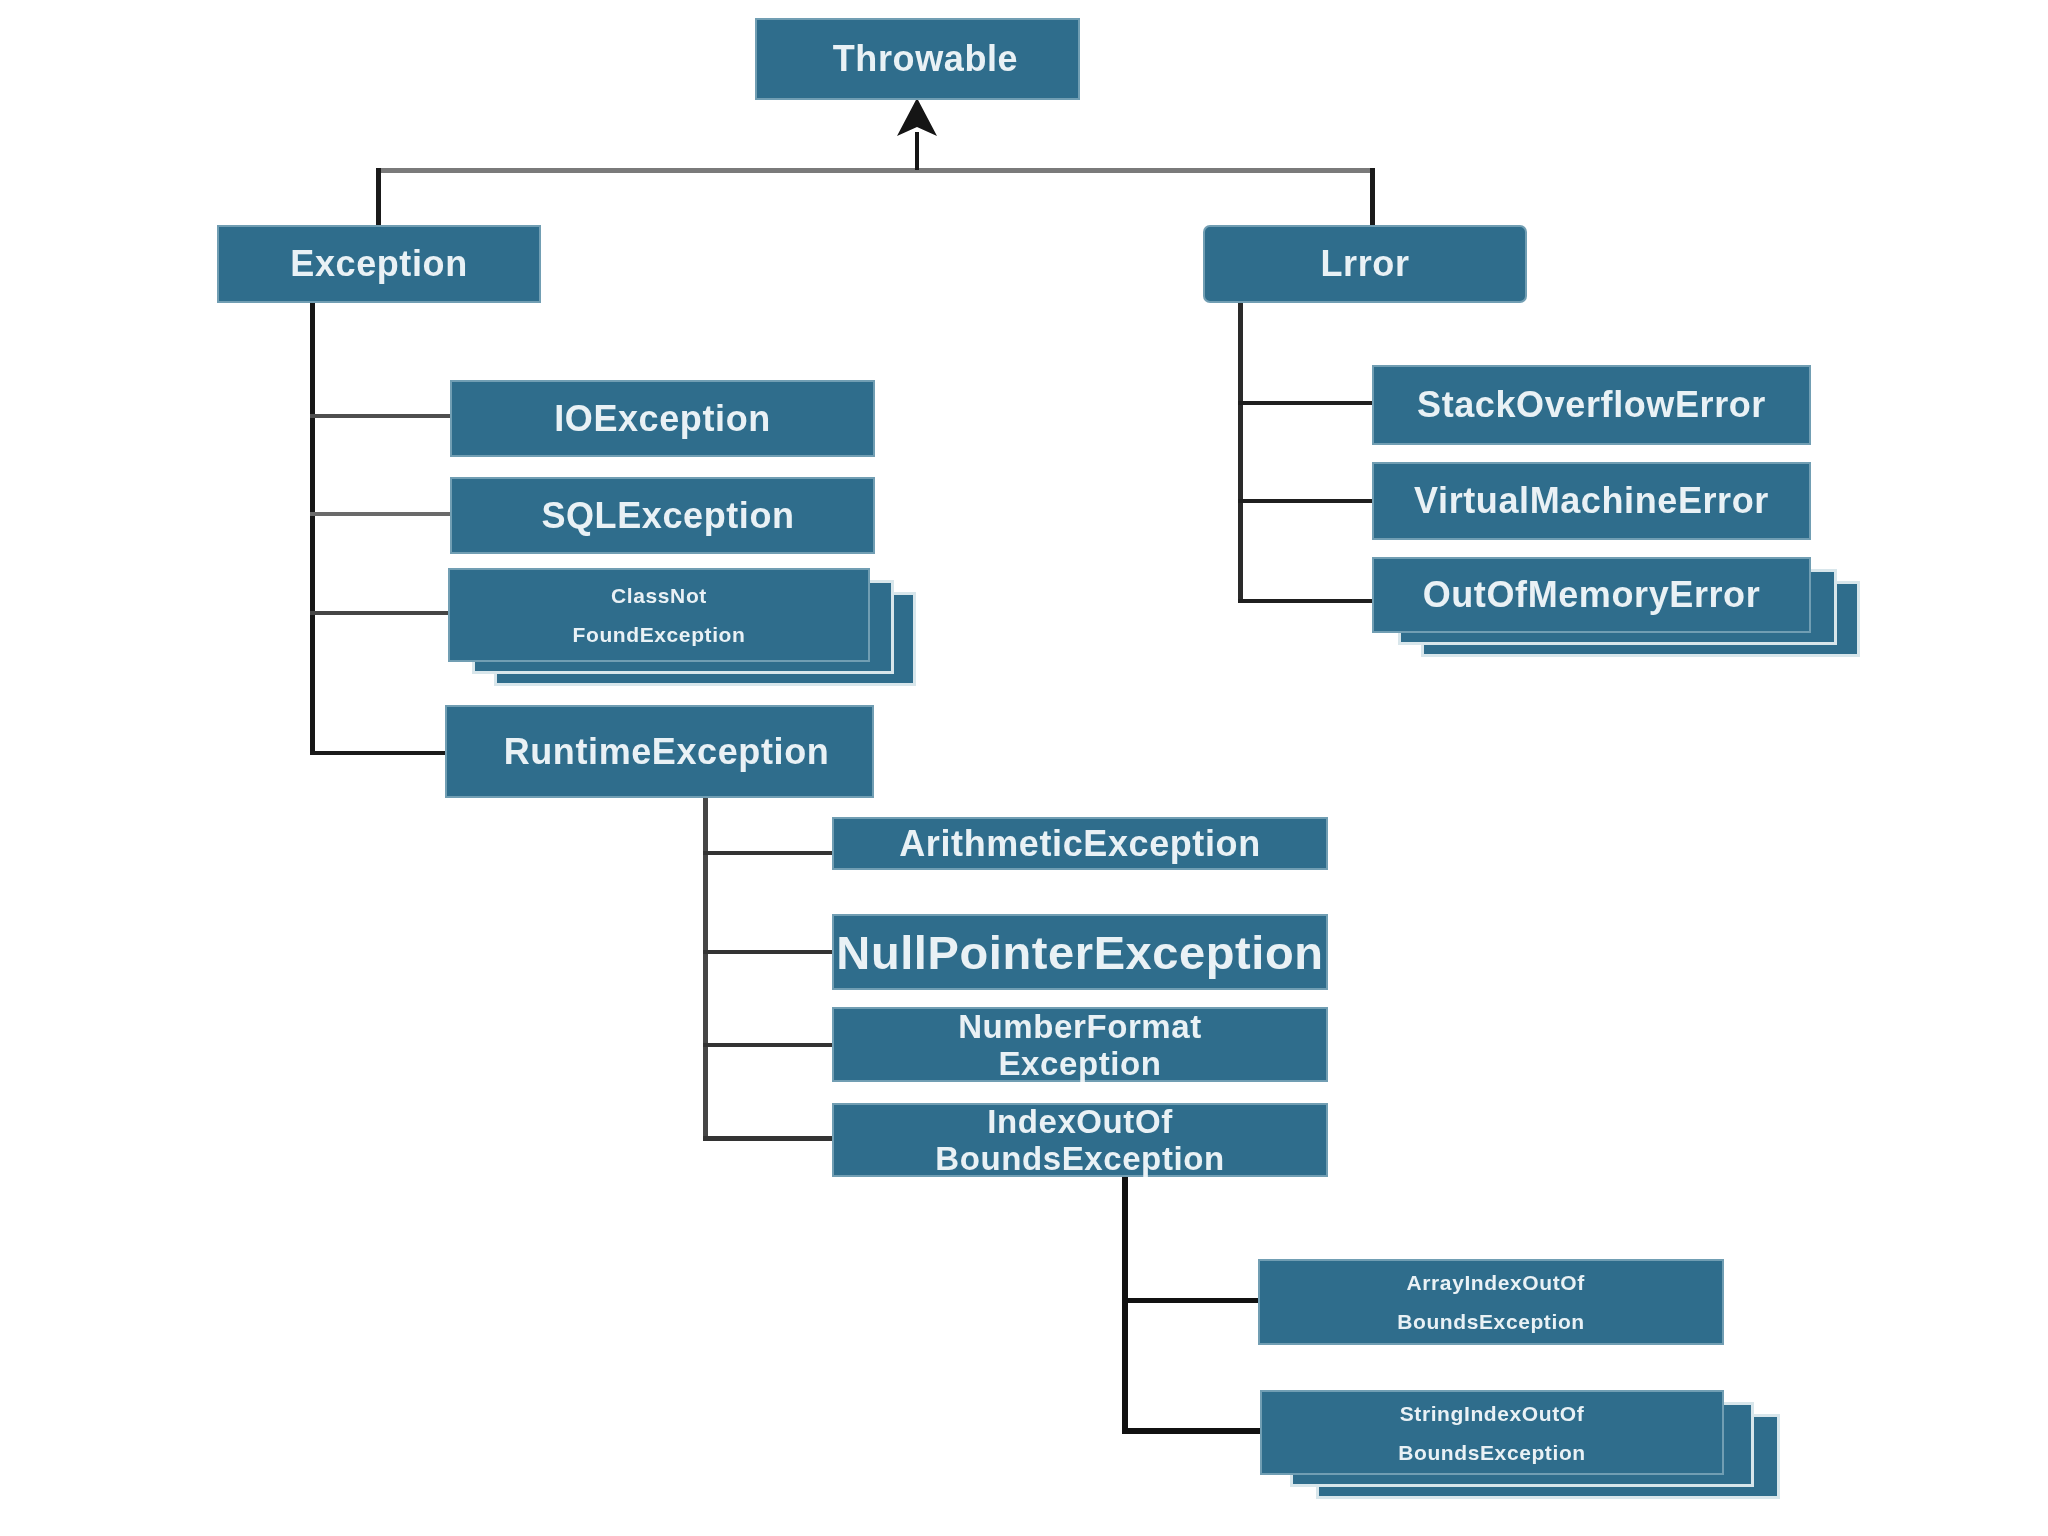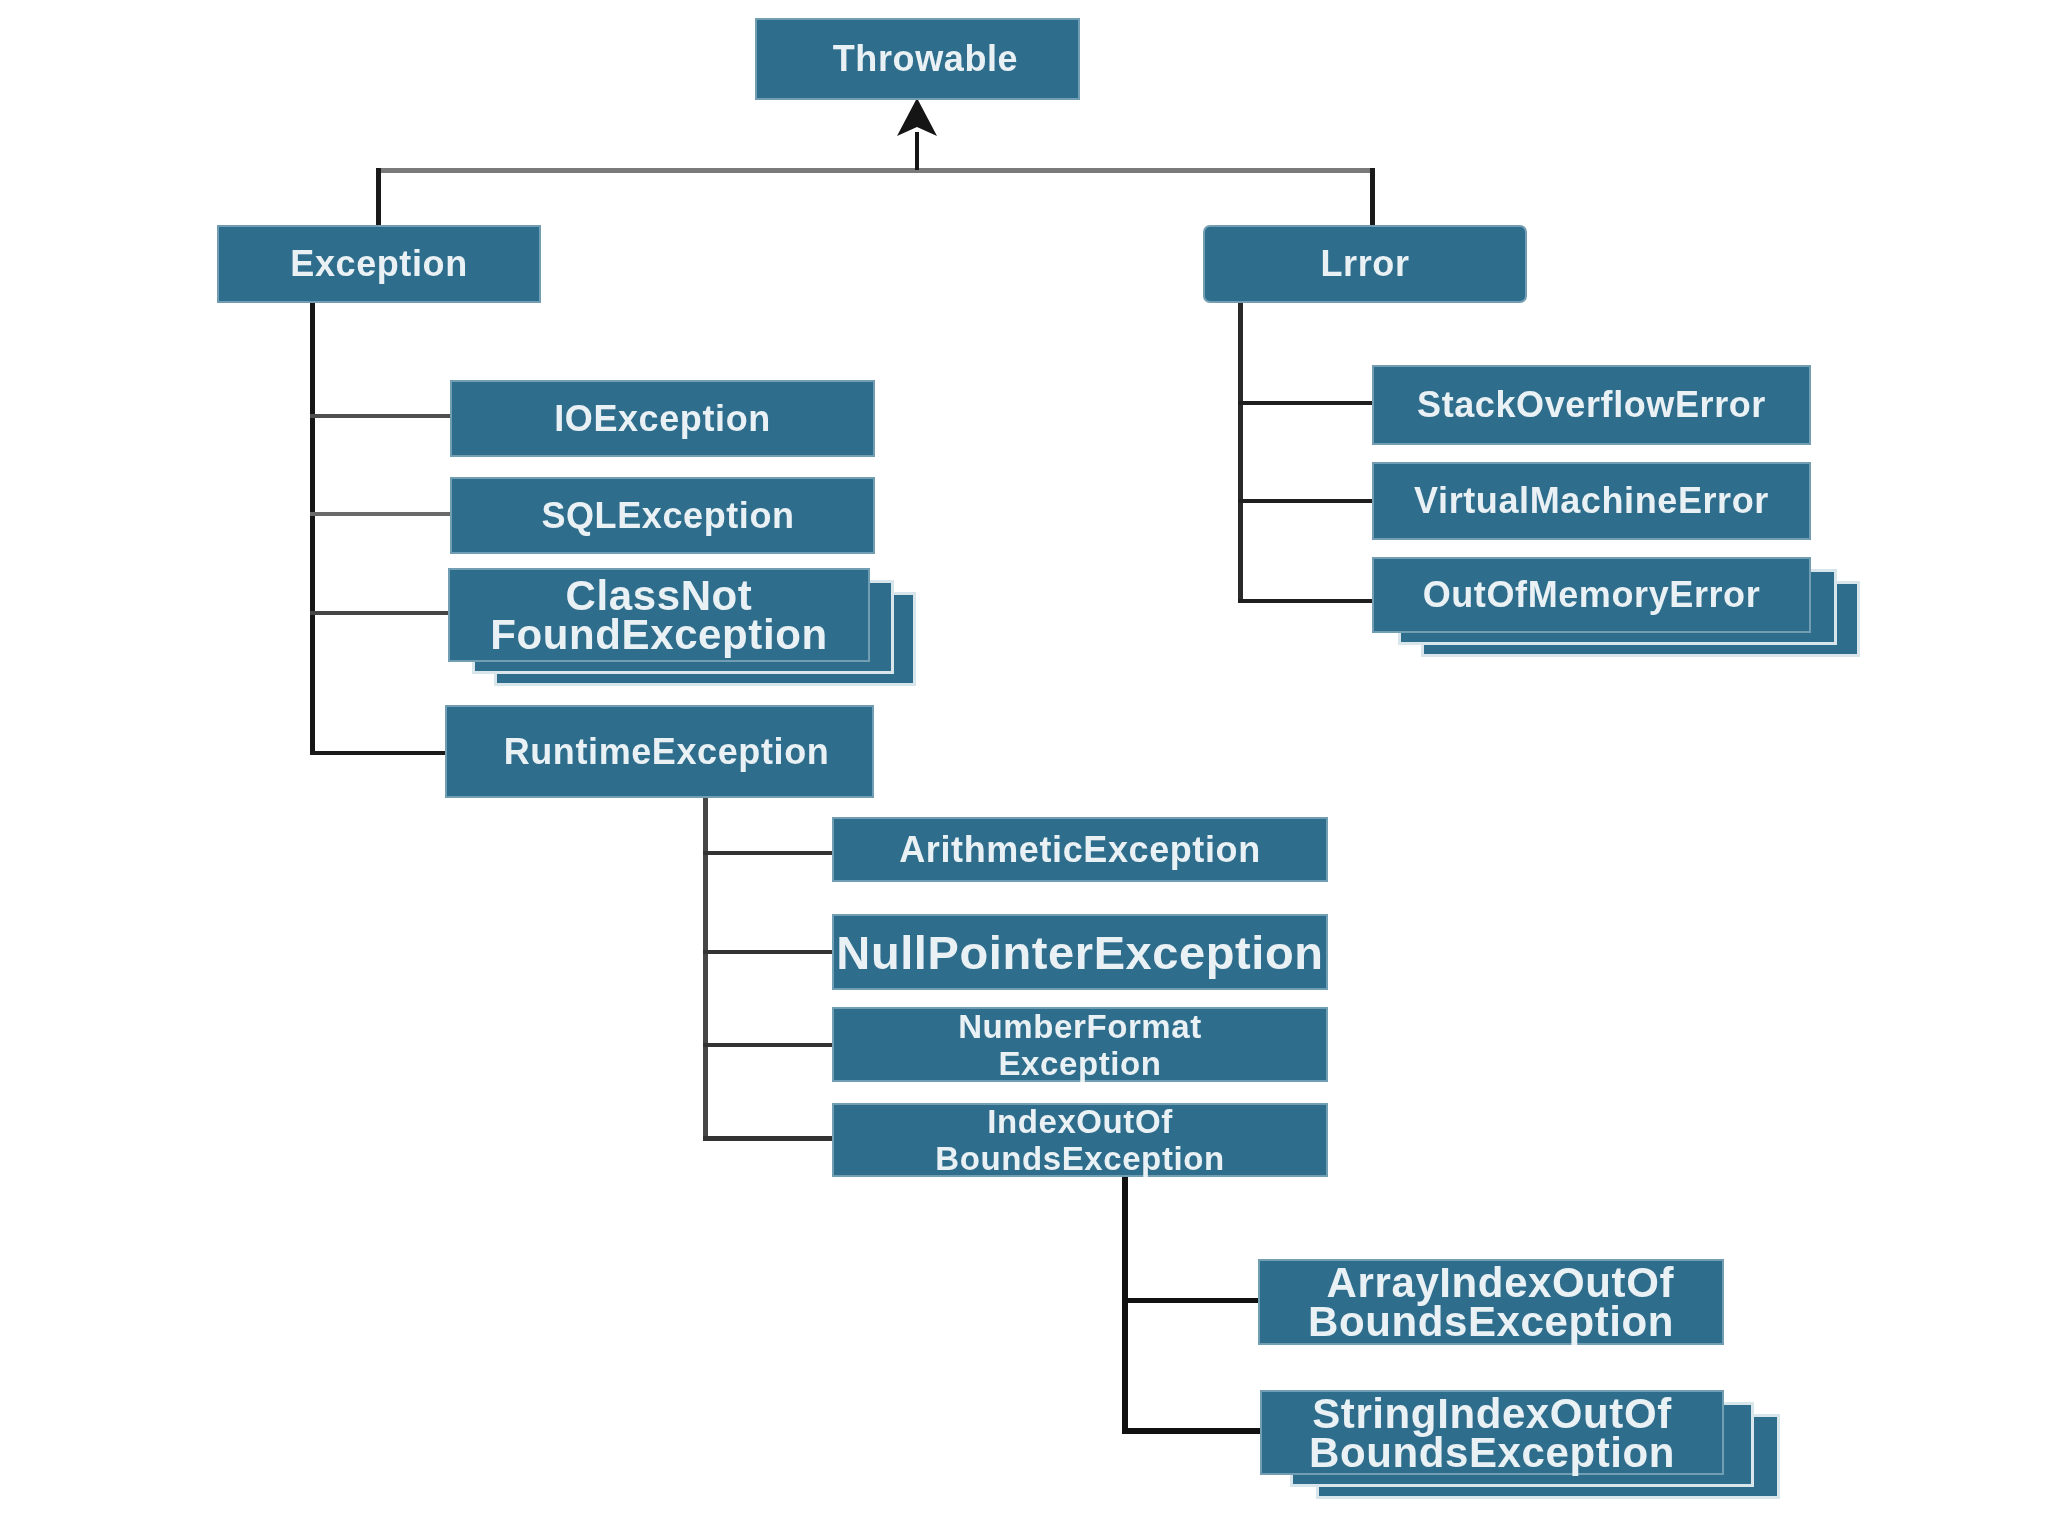--- a/index.html
+++ b/index.html
@@ -9,39 +9,39 @@
   }
   .node{
     position:absolute;background:#2f6d8c;border:2px solid rgba(168,199,211,.55);
     color:#e9f1f5;display:flex;align-items:center;justify-content:center;text-align:center;
     font-weight:700;font-size:36px;letter-spacing:.6px;box-sizing:border-box;
     white-space:pre-line;z-index:3;
   }
   .layer{position:absolute;background:#2f6d8c;border:3px solid #d8e6eb;box-sizing:border-box;}
   .l1{z-index:2}.l2{z-index:1}
   .line{position:absolute;z-index:0;}
-  .two{font-size:42px;line-height:39px;}
+  .two{font-size:21px;line-height:39px;}
   .two-tight{font-size:33px;line-height:37px;}
 
   
   #n-throwable{left:755px;top:18px;width:325px;height:82px;padding-left:16px;}
   #n-exception{left:217px;top:225px;width:324px;height:78px;}
   #n-error{left:1203px;top:225px;width:324px;height:78px;border-radius:7px;}
   #n-io{left:450px;top:380px;width:425px;height:77px;}
   #n-sql{left:450px;top:477px;width:425px;height:77px;padding-left:11px;}
   #n-cnf{left:448px;top:568px;width:422px;height:94px;}
   #cnf-l1{left:472px;top:580px;width:422px;height:94px;}
   #cnf-l2{left:494px;top:592px;width:422px;height:94px;}
   #n-runtime{left:445px;top:705px;width:429px;height:93px;padding-left:14px;}
   #n-sof{left:1372px;top:365px;width:439px;height:80px;}
   #n-vme{left:1372px;top:462px;width:439px;height:78px;}
   #n-oom{left:1372px;top:557px;width:439px;height:76px;}
   #oom-l1{left:1398px;top:569px;width:439px;height:76px;}
   #oom-l2{left:1421px;top:581px;width:439px;height:76px;}
-  #n-arith{left:832px;top:817px;width:496px;height:65px;}
+  #n-arith{left:832px;top:817px;width:496px;height:53px;}
   #n-npe{left:832px;top:914px;width:496px;height:76px;font-size:47px;}
   #n-nfe{left:832px;top:1007px;width:496px;height:75px;}
   #n-ioob{left:832px;top:1103px;width:496px;height:74px;}
   #n-aioob{left:1258px;top:1259px;width:466px;height:86px;text-align:right;}
   #n-sioob{left:1260px;top:1390px;width:464px;height:85px;}
   #sioob-l1{left:1290px;top:1402px;width:464px;height:85px;}
   #sioob-l2{left:1316px;top:1414px;width:464px;height:85px;}
 
   
   #l-branch{left:376px;top:168px;width:998px;height:5px;background:#7a7a7a;}

